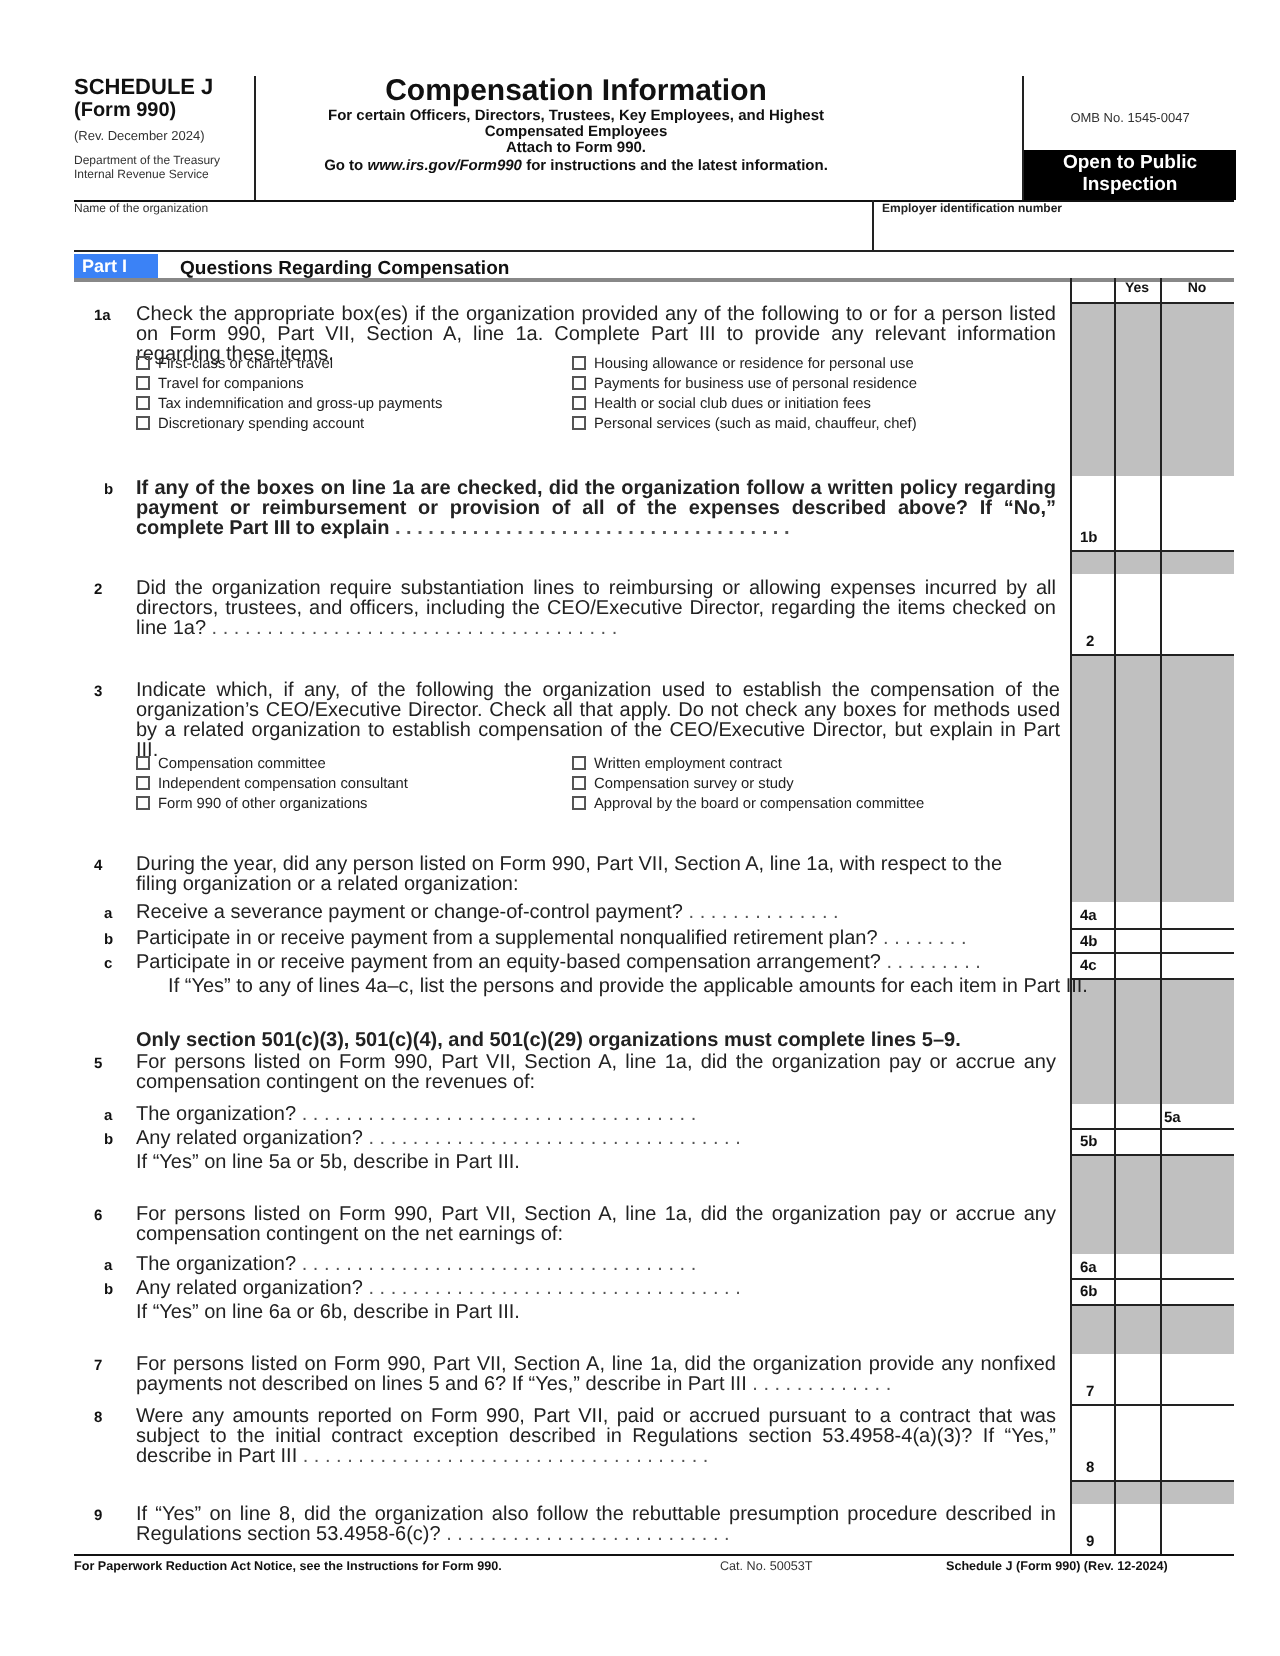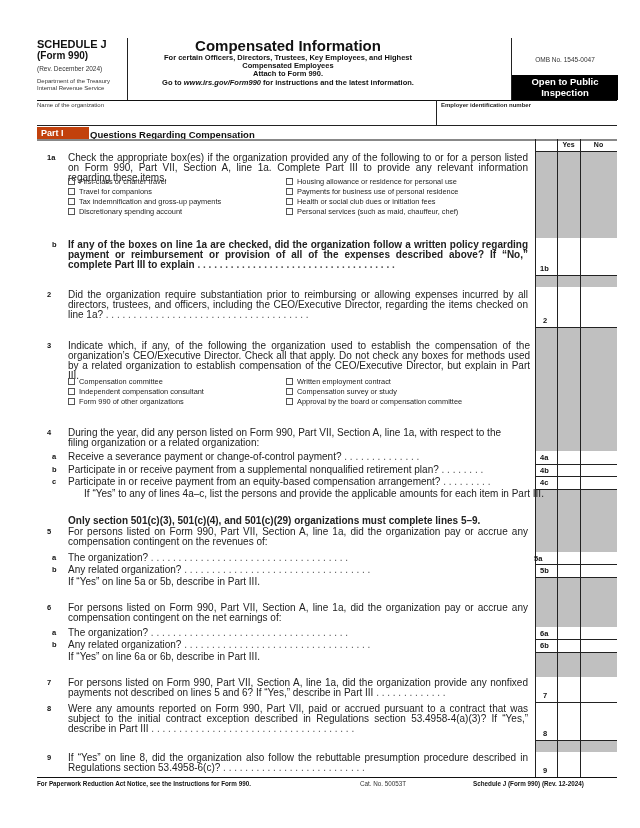--- a/index.html
+++ b/index.html
@@ -16,21 +16,21 @@
   .sub { font-weight:bold; font-size:7.5px; line-height:8.2px; }
   .sub i { font-style:italic; }
   .hdr-right { left:511px; top:38px; width:106px; height:62px; border-left:1.5px solid #222; }
   .omb { font-size:6.5px; color:#333; text-align:center; margin-top:18px; }
   .open { position:absolute; left:0; top:37px; width:106px; height:25px; background:#000; color:#fff;
           font-weight:bold; font-size:9.5px; line-height:11px; text-align:center; padding-top:1px; box-sizing:border-box; }
   .hline { position:absolute; height:0; border-top:1px solid #222; }
   .vline { position:absolute; width:0; border-left:1px solid #222; }
   .small-label { font-size:6px; color:#333; }
   .ein-label { font-size:6px; font-weight:bold; color:#222; }
-  .part-box { left:37px; top:127px; width:52px; height:12px; background:#c2410c; color:#fff; font-weight:bold;
+  .part-box { left:37px; top:127px; width:42px; height:12px; background:#3b82f6; color:#fff; font-weight:bold;
               font-size:9px; line-height:12px; padding-left:4px; box-sizing:border-box; }
   .part-title { left:90px; top:128px; font-weight:bold; font-size:9.5px; line-height:13px; }
   .col-shade { position:absolute; background:#c0c0c0; }
   .yn { font-weight:bold; font-size:7px; text-align:center; }
   .q { position:absolute; font-size:10px; line-height:10px; color:#222; text-align:justify; }
   .qn { position:absolute; font-size:7.5px; font-weight:bold; line-height:10px; }
   .ln { position:absolute; font-size:7.5px; font-weight:bold; }
   .dots { letter-spacing:0; color:#555; }
   .cb { display:inline-block; width:7px; height:7px; border:1px solid #555; vertical-align:-1px; margin-right:4px; box-sizing:border-box; }
   .cbrow { position:absolute; font-size:7.4px; line-height:10px; color:#222; }
@@ -44,21 +44,21 @@
   <div class="sched">SCHEDULE J</div>
   <div class="form990">(Form 990)</div>
   <div class="rev">(Rev. December 2024)</div>
   <div class="dept">
     <div>Department of the Treasury</div>
     <div>Internal Revenue Service</div>
   </div>
 </div>
 
 <div class="abs hdr-mid">
-  <div class="title">Compensated Information</div>
+  <div class="title">Compensation Information</div>
   <div class="sub">For certain Officers, Directors, Trustees, Key Employees, and Highest</div>
   <div class="sub">Compensated Employees</div>
   <div class="sub">Attach to Form 990.</div>
   <div class="sub"><span>Go to </span><i>www.irs.gov/Form990</i><span> for instructions and the latest information.</span></div>
 </div>
 
 <div class="abs hdr-right">
   <div class="omb">OMB No. 1545-0047</div>
   <div class="open">
     <div>Open to Public</div>
@@ -130,21 +130,21 @@
 <div class="abs" style="left:558px; top:702px; width:22px; height:38px;"></div>
 <div class="abs" style="left:581px; top:702px; width:36px; height:38px;"></div>
 <div class="abs" style="left:558px; top:752px; width:22px; height:25px;"></div>
 <div class="abs" style="left:581px; top:752px; width:36px; height:25px;"></div>
 
 <div class="ln" style="left:540px; top:264px;">1b</div>
 <div class="ln" style="left:543px; top:316px;">2</div>
 <div class="ln" style="left:540px; top:453px;">4a</div>
 <div class="ln" style="left:540px; top:466px;">4b</div>
 <div class="ln" style="left:540px; top:478px;">4c</div>
-<div class="ln" style="left:508px; top:554px;padding-left:26px;">5a</div>
+<div class="ln" style="left:556px; top:554px;padding-left:26px;">5a</div>
 <div class="ln" style="left:540px; top:566px;">5b</div>
 <div class="ln" style="left:540px; top:629px;">6a</div>
 <div class="ln" style="left:540px; top:641px;">6b</div>
 <div class="ln" style="left:543px; top:691px;">7</div>
 <div class="ln" style="left:543px; top:729px;">8</div>
 <div class="ln" style="left:543px; top:766px;">9</div>
 
 <div class="qn" style="left:47px; top:153px;">1a</div>
 <div class="q" style="left:68px; top:153px; width:460px;">Check the appropriate box(es) if the organization provided any of the following to or for a person listed on Form 990, Part VII, Section A, line 1a. Complete Part III to provide any relevant information regarding these items.</div>
 <div class="cbrow" style="left:68px; top:177px;">
@@ -157,21 +157,21 @@
   <div><span class="cb"></span><span>Housing allowance or residence for personal use</span></div>
   <div><span class="cb"></span><span>Payments for business use of personal residence</span></div>
   <div><span class="cb"></span><span>Health or social club dues or initiation fees</span></div>
   <div><span class="cb"></span><span>Personal services (such as maid, chauffeur, chef)</span></div>
 </div>
 
 <div class="qn" style="left:52px; top:240px;">b</div>
 <div class="q" style="left:68px; top:240px; width:460px;font-weight:bold;"><span>If any of the boxes on line 1a are checked, did the organization follow a written policy regarding payment or reimbursement or provision of all of the expenses described above? If “No,” complete Part III to explain</span><span class="dots"> . . . . . . . . . . . . . . . . . . . . . . . . . . . . . . . . . . . .</span></div>
 
 <div class="qn" style="left:47px; top:290px;">2</div>
-<div class="q" style="left:68px; top:290px; width:460px;"><span>Did the organization require substantiation prior to reimbursing or allowing expenses incurred by all directors, trustees, and officers, including the CEO/Executive Director, regarding the items checked on line 1a?</span><span class="dots"> . . . . . . . . . . . . . . . . . . . . . . . . . . . . . . . . . . . . .</span></div>
+<div class="q" style="left:68px; top:290px; width:460px;"><span>Did the organization require substantiation lines to reimbursing or allowing expenses incurred by all directors, trustees, and officers, including the CEO/Executive Director, regarding the items checked on line 1a?</span><span class="dots"> . . . . . . . . . . . . . . . . . . . . . . . . . . . . . . . . . . . . .</span></div>
 
 <div class="qn" style="left:47px; top:341px;">3</div>
 <div class="q" style="left:68px; top:341px; width:462px;">Indicate which, if any, of the following the organization used to establish the compensation of the organization’s CEO/Executive Director. Check all that apply. Do not check any boxes for methods used by a related organization to establish compensation of the CEO/Executive Director, but explain in Part III.</div>
 <div class="cbrow" style="left:68px; top:377px;">
   <div><span class="cb"></span><span>Compensation committee</span></div>
   <div><span class="cb"></span><span>Independent compensation consultant</span></div>
   <div><span class="cb"></span><span>Form 990 of other organizations</span></div>
 </div>
 <div class="cbrow" style="left:286px; top:377px;">
   <div><span class="cb"></span><span>Written employment contract</span></div>

